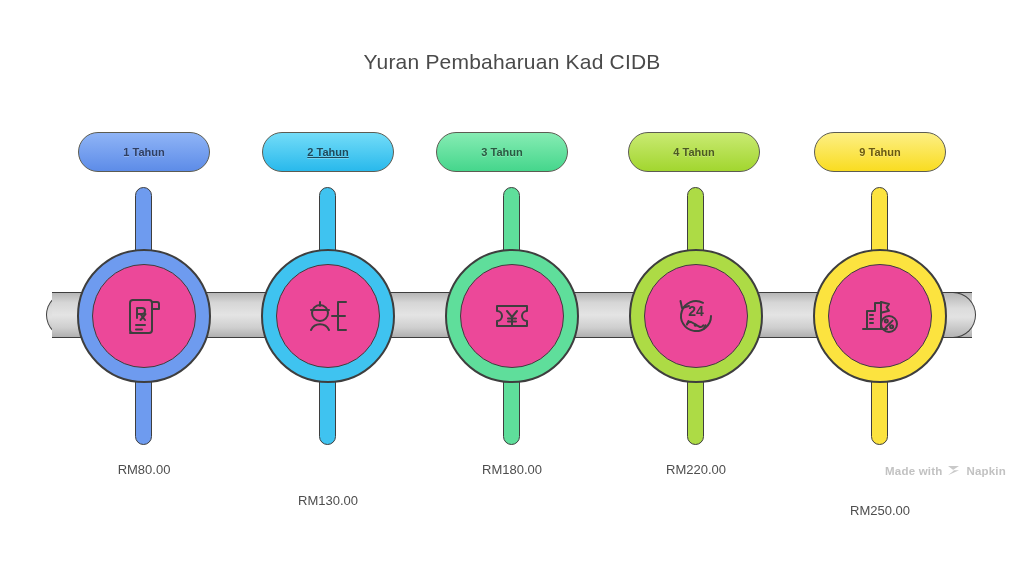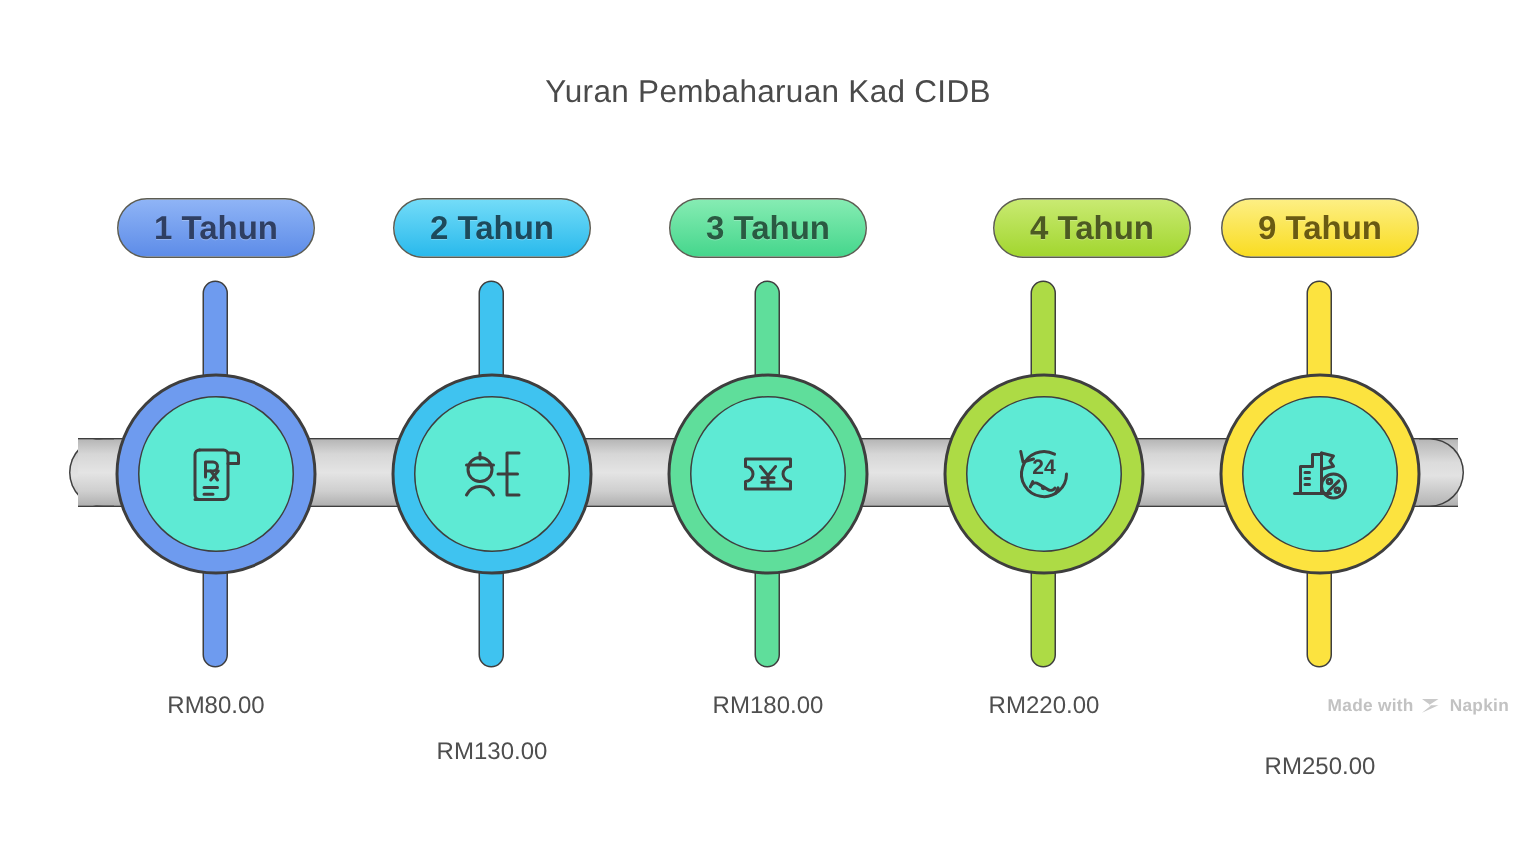--- a/index.html
+++ b/index.html
@@ -23,51 +23,51 @@
 
   
   .pill{
     position:absolute;
     top:132px;
     width:132px;height:40px;
     border-radius:20px;
     border:1.6px solid #5c5c52;
     box-sizing:border-box;
     display:flex;align-items:center;justify-content:center;
-    font-size:22px;font-weight:700;
+    font-size:11px;font-weight:700;
     text-shadow:0 1px 0 rgba(255,255,255,.25);
   }
 
   
   .price{
     position:absolute;
     top:462px;
     width:180px;
     text-align:center;
-    font-size:16px;
+    font-size:13px;
     color:#4e4e4e;
   }
 
   
   .node{
     position:absolute;
     top:249px;
     width:134px;height:134px;
   }
   .ring{
     position:absolute;left:0;top:0;width:134px;height:134px;
     border-radius:50%;
     box-sizing:border-box;
     border:2px solid #3e3e3e;
   }
   .inner{
     position:absolute;left:15px;top:15px;
     width:104px;height:104px;
     border-radius:50%;
-    background:#5eead4;
+    background:#ec4899;
     border:1.6px solid #3e3e3e;
     box-sizing:border-box;
     display:flex;align-items:center;justify-content:center;
   }
   .inner svg{display:block;}
 
   
   .stem{
     position:absolute;
     width:17px;
@@ -132,57 +132,57 @@
         <path d="M17 12 a3 3 0 0 0 -3 3 v27 a3 3 0 0 0 3 3"></path>
         <path d="M36 14 h5 a2 2 0 0 1 2 2 v5 h-7"></path>
         <path d="M21 20 v10 M21 20 h5 a3 3 0 0 1 0 6 h-5"></path>
         <path d="M24.5 26 l4.5 6"></path>
         <path d="M29.5 26 l-5 6"></path>
         <path d="M20 37 h9 M20 41.5 h6"></path>
       </svg>
         </div>
       </div>
       <div class="price" style="left: 54px;">RM80.00</div>
-      <div class="pill" style="left: 262px; background: linear-gradient(rgb(115, 220, 248) 0%, rgb(41, 185, 236) 100%); color: rgb(29, 74, 92);">
+      <div class="pill" style="left: 262px; background: linear-gradient(rgb(115, 220, 248) 0%, rgb(41, 185, 236) 100%); color: rgb(29, 74, 92); text-decoration: underline;">
         <span>2 Tahun</span>
       </div>
       <div class="node" style="left: 261px;">
         <div class="stem stem-top" style="left: 58px; background: rgb(63, 195, 240);"></div>
         <div class="stem stem-bot" style="left: 58px; background: rgb(63, 195, 240);"></div>
         <div class="ring" style="background: rgb(63, 195, 240);"></div>
         <div class="inner">
           <svg width="56" height="56" viewBox="0 0 56 56" fill="none" stroke="#3e3e3e" stroke-width="2" stroke-linecap="round" stroke-linejoin="round">
         <circle cx="20" cy="25" r="8"></circle>
         <path d="M11 22 h18"></path>
         <path d="M20 14 v4"></path>
         <path d="M11 42 a10 10 0 0 1 18 0"></path>
         <path d="M38 14 h8 M38 14 v28 M38 42 h8 M38 28 h7"></path>
         <path d="M32 28 h6"></path>
       </svg>
         </div>
       </div>
       <div class="price" style="left: 238px; margin-top: 31px;">RM130.00</div>
-      <div class="pill" style="left: 446px; background: linear-gradient(rgb(134, 236, 179) 0%, rgb(69, 214, 140) 100%); color: rgb(42, 90, 66);">
+      <div class="pill" style="left: 436px; background: linear-gradient(rgb(134, 236, 179) 0%, rgb(69, 214, 140) 100%); color: rgb(42, 90, 66);">
         <span>3 Tahun</span>
       </div>
       <div class="node" style="left: 445px;">
         <div class="stem stem-top" style="left: 58px; background: rgb(95, 222, 155);"></div>
         <div class="stem stem-bot" style="left: 58px; background: rgb(95, 222, 155);"></div>
         <div class="ring" style="background: rgb(95, 222, 155);"></div>
         <div class="inner">
           <svg width="58" height="58" viewBox="0 0 58 58" fill="none" stroke="#3e3e3e" stroke-width="2" stroke-linecap="round" stroke-linejoin="round">
         <path d="M14 19 h30 v5 a5 5 0 0 0 0 10 v5 H14 v-5 a5 5 0 0 0 0 -10 z"></path>
         <path d="M24 24 l5 6 l5 -6"></path>
         <path d="M29 30 v8"></path>
         <path d="M25 31.5 h8 M25 34.5 h8"></path>
       </svg>
         </div>
       </div>
       <div class="price" style="left: 422px;">RM180.00</div>
-      <div class="pill" style="left: 662px; background: linear-gradient(rgb(201, 234, 114) 0%, rgb(162, 214, 47) 100%); color: rgb(76, 90, 34);">
+      <div class="pill" style="left: 628px; background: linear-gradient(rgb(201, 234, 114) 0%, rgb(162, 214, 47) 100%); color: rgb(76, 90, 34);">
         <span>4 Tahun</span>
       </div>
       <div class="node" style="left: 629px;">
         <div class="stem stem-top" style="left: 58px; background: rgb(173, 219, 69);"></div>
         <div class="stem stem-bot" style="left: 58px; background: rgb(173, 219, 69);"></div>
         <div class="ring" style="background: rgb(173, 219, 69);"></div>
         <div class="inner">
           <svg width="58" height="58" viewBox="0 0 58 58" fill="none" stroke="#3e3e3e" stroke-width="2" stroke-linecap="round" stroke-linejoin="round">
         <path d="M44 29 a15 15 0 1 1 -8 -13.2"></path>
         <path d="M13.5 14 l1.5 7 l7 -2"></path>

